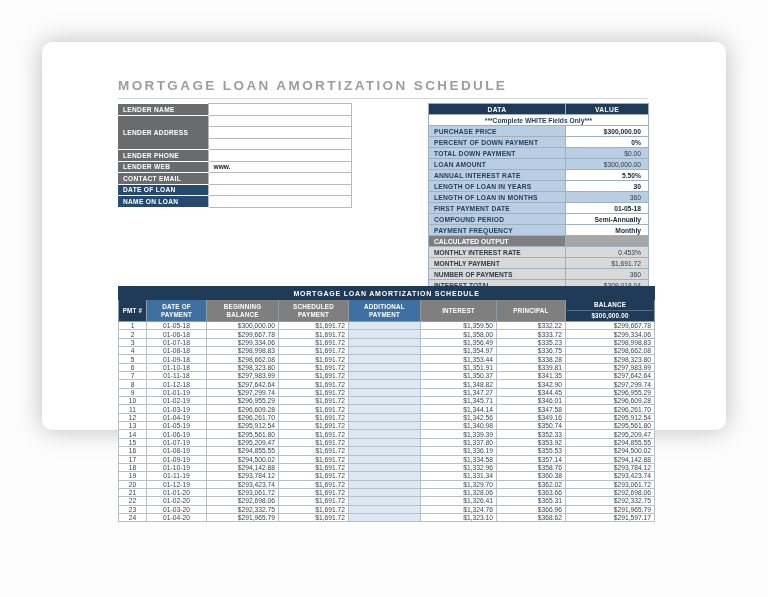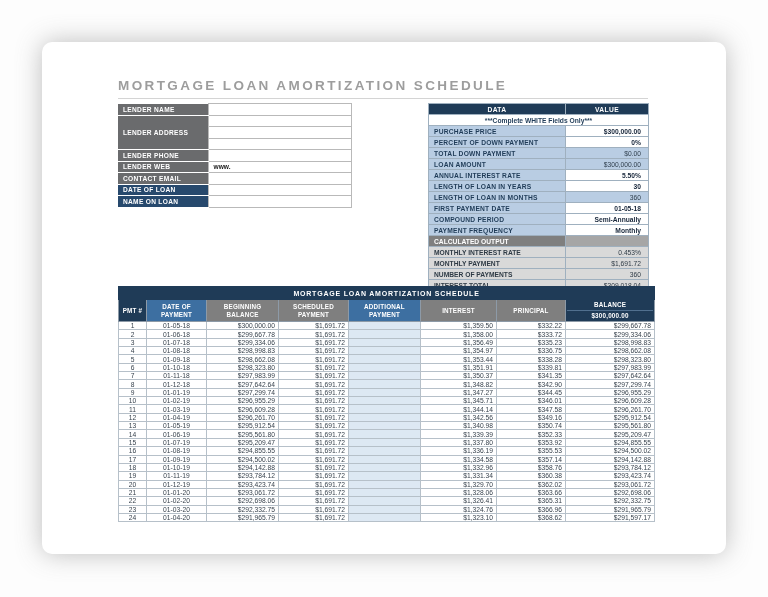--- a/index.html
+++ b/index.html
@@ -1,19 +1,19 @@
 <!DOCTYPE html>
 <html><head>
 <meta charset="utf-8">
 <style>
   * { margin:0; padding:0; box-sizing:border-box; }
   html,body { width:768px; height:597px; background:#fdfdfd; font-family:"Liberation Sans", sans-serif; overflow:hidden; }
 
   .page-card {
-    position:absolute; left:42px; top:42px; width:684px; height:512px;
+    position:absolute; left:42px; top:42px; width:684px; height:388px;
     background:#ffffff; border-radius:10px;
     box-shadow:0 0 26px rgba(110,110,110,.45);
   }
 
   
   .page-title {
     position:absolute; left:76px; top:36px; width:530px;
     font-size:13.5px; font-weight:bold; letter-spacing:2.4px;
     color:#9d9d9d; padding-bottom:5px; border-bottom:1px solid #d4d4d4;
     white-space:nowrap;

